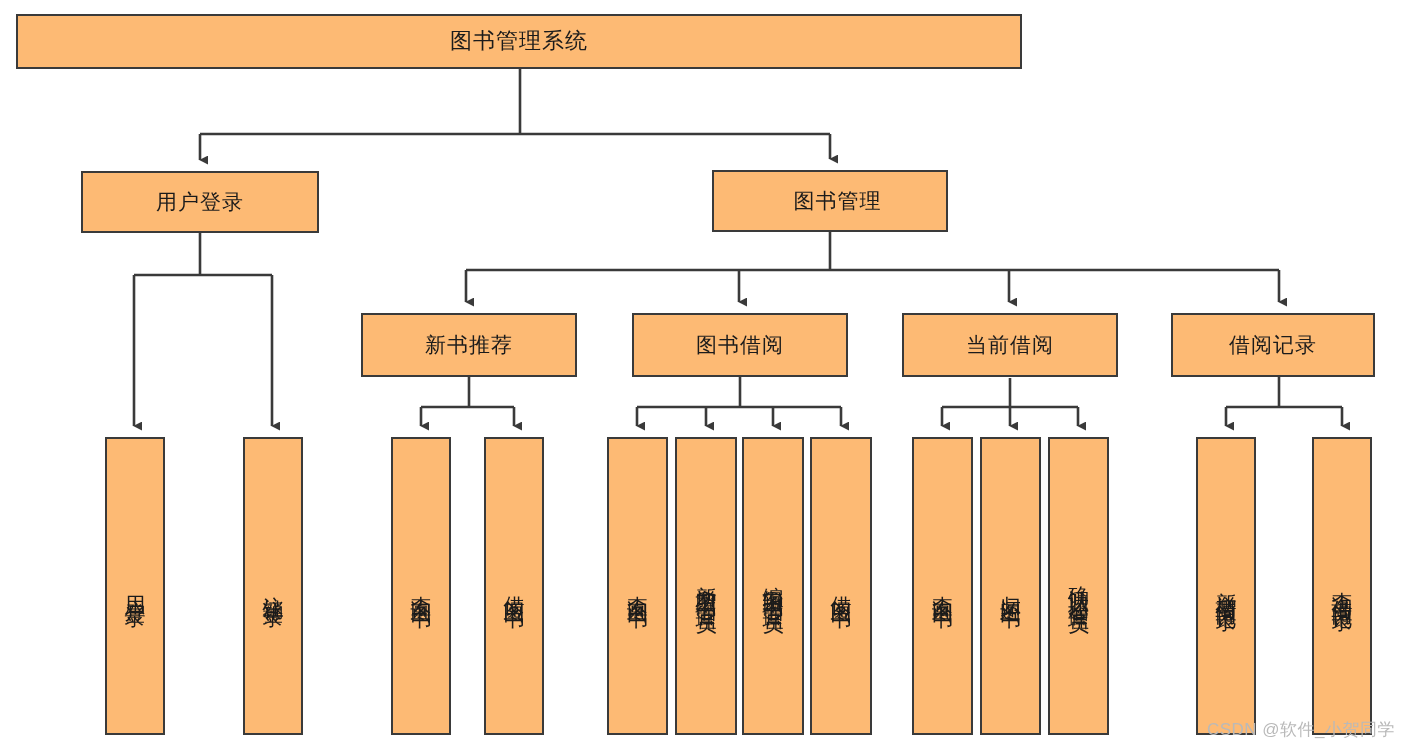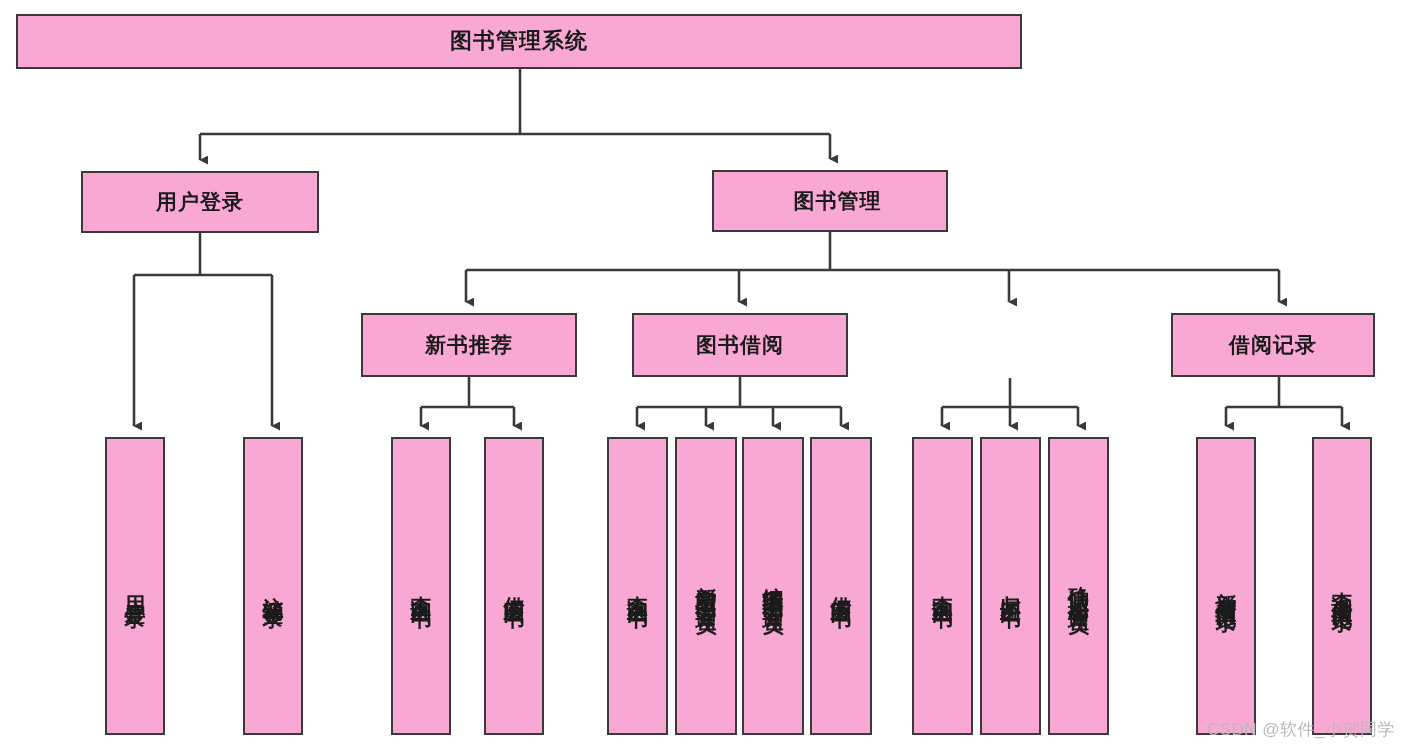--- a/index.html
+++ b/index.html
@@ -24,26 +24,25 @@
     left: 0;
     top: 0;
     width: 1405px;
     height: 747px;
     pointer-events: none;
   }
   .node {
     position: absolute;
     box-sizing: border-box;
     border: 2.5px solid #3a3a3a;
-    background: #f9a8d4;
+    background: #fdba74;
     display: flex;
     align-items: center;
     justify-content: center;
     color: #1b1b1b;
-    font-weight: bold;
   }
   .node.horiz {
     font-size: 21px;
     letter-spacing: 1px;
     line-height: 1.2;
   }
   .node.title-node {
     font-size: 22px;
   }
   .node.leaf {
@@ -136,20 +135,23 @@
   <div class="node horiz" style="left:712px; top:170px; width:236px; height:62px;padding-left:15px;">
     <span>图书管理</span>
   </div>
 
   <div class="node horiz" style="left:361px; top:313px; width:216px; height:64px;">
     <span>新书推荐</span>
   </div>
   <div class="node horiz" style="left:632px; top:313px; width:216px; height:64px;">
     <span>图书借阅</span>
   </div>
+  <div class="node horiz" style="left:902px; top:313px; width:216px; height:64px;">
+    <span>当前借阅</span>
+  </div>
   <div class="node horiz" style="left:1171px; top:313px; width:204px; height:64px;">
     <span>借阅记录</span>
   </div>
 
   <div class="node leaf" style="left:105px; top:437px; width:60px; height:298px;">
     <span class="vtext">用户登录</span>
   </div>
   <div class="node leaf" style="left:243px; top:437px; width:60px; height:298px;">
     <span class="vtext">注销登录</span>
   </div>

